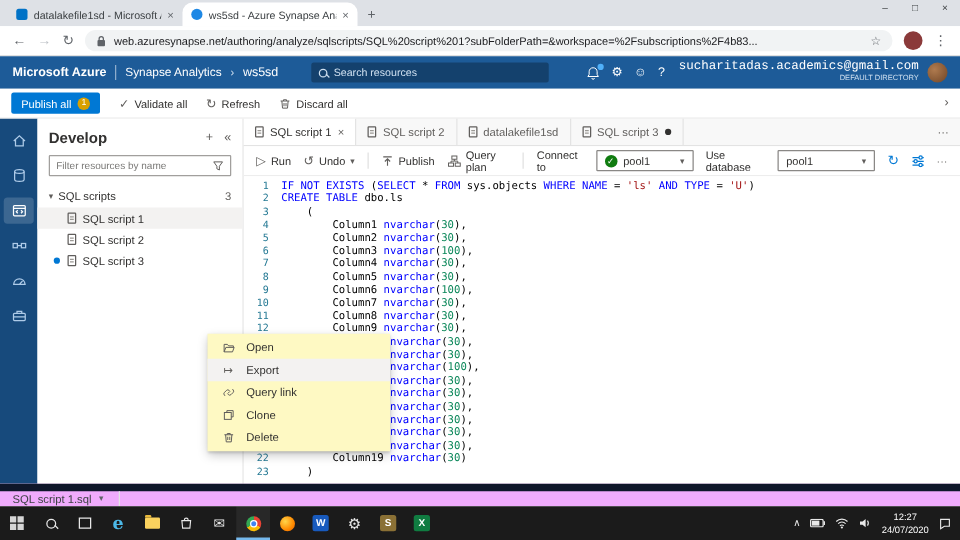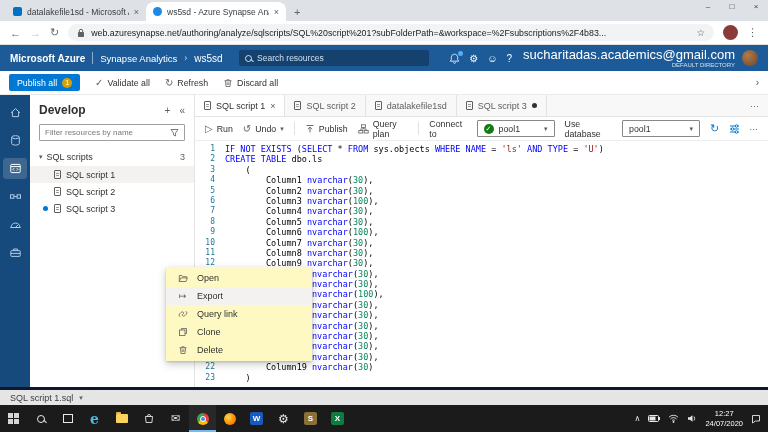--- a/index.html
+++ b/index.html
@@ -47,21 +47,21 @@
   .az-search input { background:transparent; border:none; outline:none; color:#fff; font-size:8.5px;
                      width:100%; font-family:"Liberation Sans",sans-serif; }
   .az-search input::placeholder { color:#cfe0f0; }
   .mag { width:7px; height:7px; border:1.3px solid #cfe0f0; border-radius:50%; position:relative; flex:none; }
   .mag::after { content:""; position:absolute; width:4px; height:1.3px; background:#cfe0f0;
                 transform:rotate(45deg); right:-3px; bottom:-1px; }
   .az-icons { display:flex; align-items:center; gap:9px; margin:0 4px; }
   .az-ic { color:#fff; font-size:10px; position:relative; display:flex; align-items:center; }
   .bell-badge { position:absolute; top:-2px; right:-3px; width:5px; height:5px; border-radius:50%; background:#50b0f9; }
   .az-account { text-align:right; line-height:1.2; }
-  .az-email { font-size:13px; }
+  .az-email { font-size:10px;font-family:Liberation Mono, monospace; }
   .az-dir { font-size:6px; color:#cfe0f0; }
   .az-avatar { width:16px; height:16px; border-radius:50%; flex:none;
                background:radial-gradient(circle at 35% 35%, #b07b4f, #6e4426); }
 
   
   .cmd-bar { position:absolute; left:0; top:71px; width:768px; height:24px; background:#fff;
              border-bottom:1px solid #eaeaea; display:flex; align-items:center; gap:15px; padding:0 9px; }
   .publish-btn { background:#0078d4; color:#fff; height:17px; border:none; border-radius:2px;
                  display:flex; align-items:center; gap:5px; padding:0 8px; font-size:8.8px;
                  font-family:"Liberation Sans",sans-serif; }
@@ -134,22 +134,22 @@
   .blue-refresh { color:#0078d4; font-size:11px; }
   .ed-right { margin-left:auto; display:flex; align-items:center; gap:9px; }
 
   .ed-code { flex:1; overflow:hidden; background:#fff; padding-top:3px;
              font-family:"DejaVu Sans Mono","Liberation Mono",monospace; }
   .code-line { display:flex; height:10.4px; line-height:10.4px; font-size:8.5px; white-space:pre; }
   .ln { width:30px; padding-right:10px; text-align:right; color:#237893; font-size:8px; flex:none; }
   .tok-kw { color:#0000ff; } .tok-str { color:#a31515; } .tok-num { color:#098658; } .tok-pl { color:#000; }
 
   
-  .shelf { position:absolute; left:0; top:387px; width:768px; height:18px; background:#e5e5e5;
-           border-top:3px solid #0f172a; display:flex; align-items:center; padding:0 10px; font-size:9px; color:#3c4043; }
+  .shelf { position:absolute; left:0; top:387px; width:768px; height:18px; background:#f0abfc;
+           border-top:6px solid #0f172a; display:flex; align-items:center; padding:0 10px; font-size:9px; color:#3c4043; }
   .shelf-item { display:flex; align-items:center; gap:6px; height:100%; padding-right:12px;
                 border-right:1px solid #e4e4e4; }
   .shelf-caret { font-size:7px; color:#5f6368; }
   .shelf-right { margin-left:auto; display:flex; align-items:flex-start; gap:30px;margin-top:35px; }
   .show-all { color:#3c4043; }
   .shelf-close { color:#5f6368; font-size:10px; }
 
   
   .taskbar { position:absolute; left:0; top:405px; width:768px; height:27px; background:#1b1b1b;
              display:flex; align-items:center; color:#e8e8e8; }

